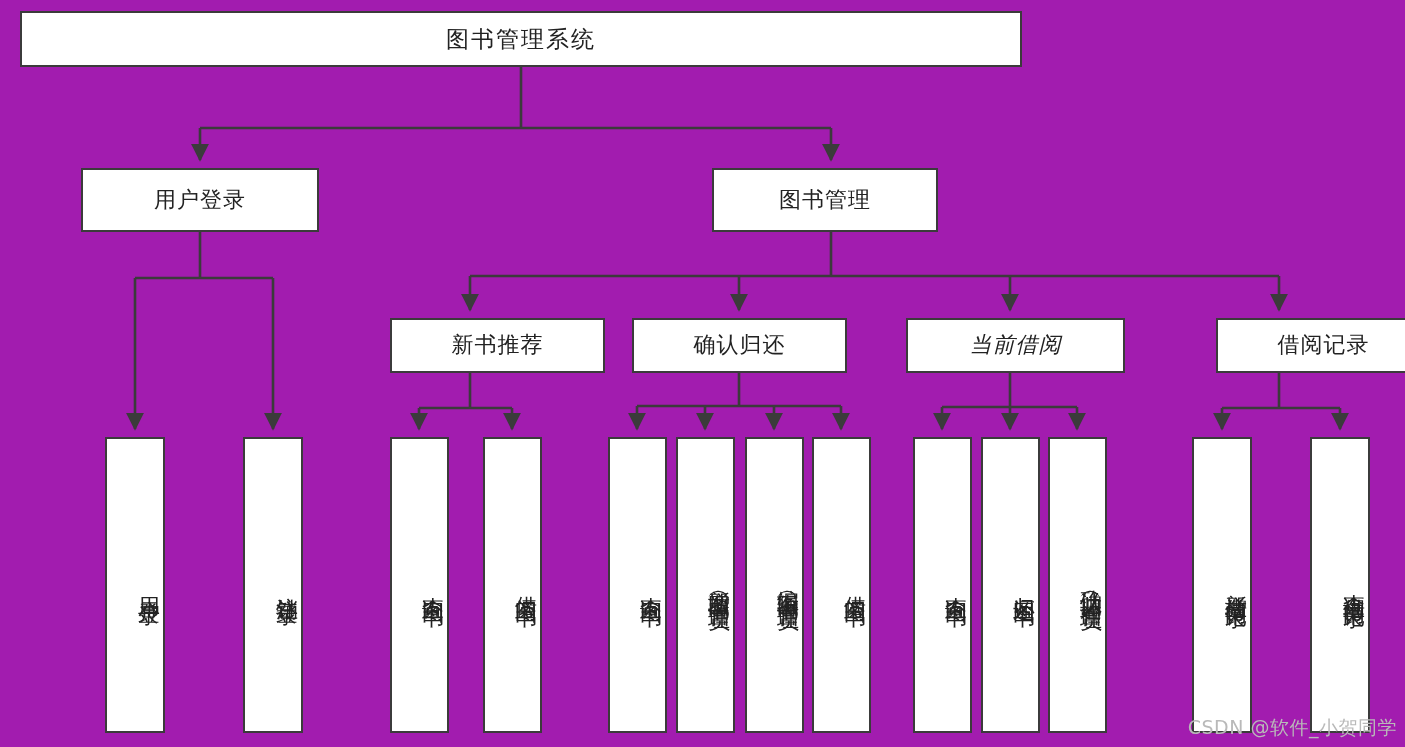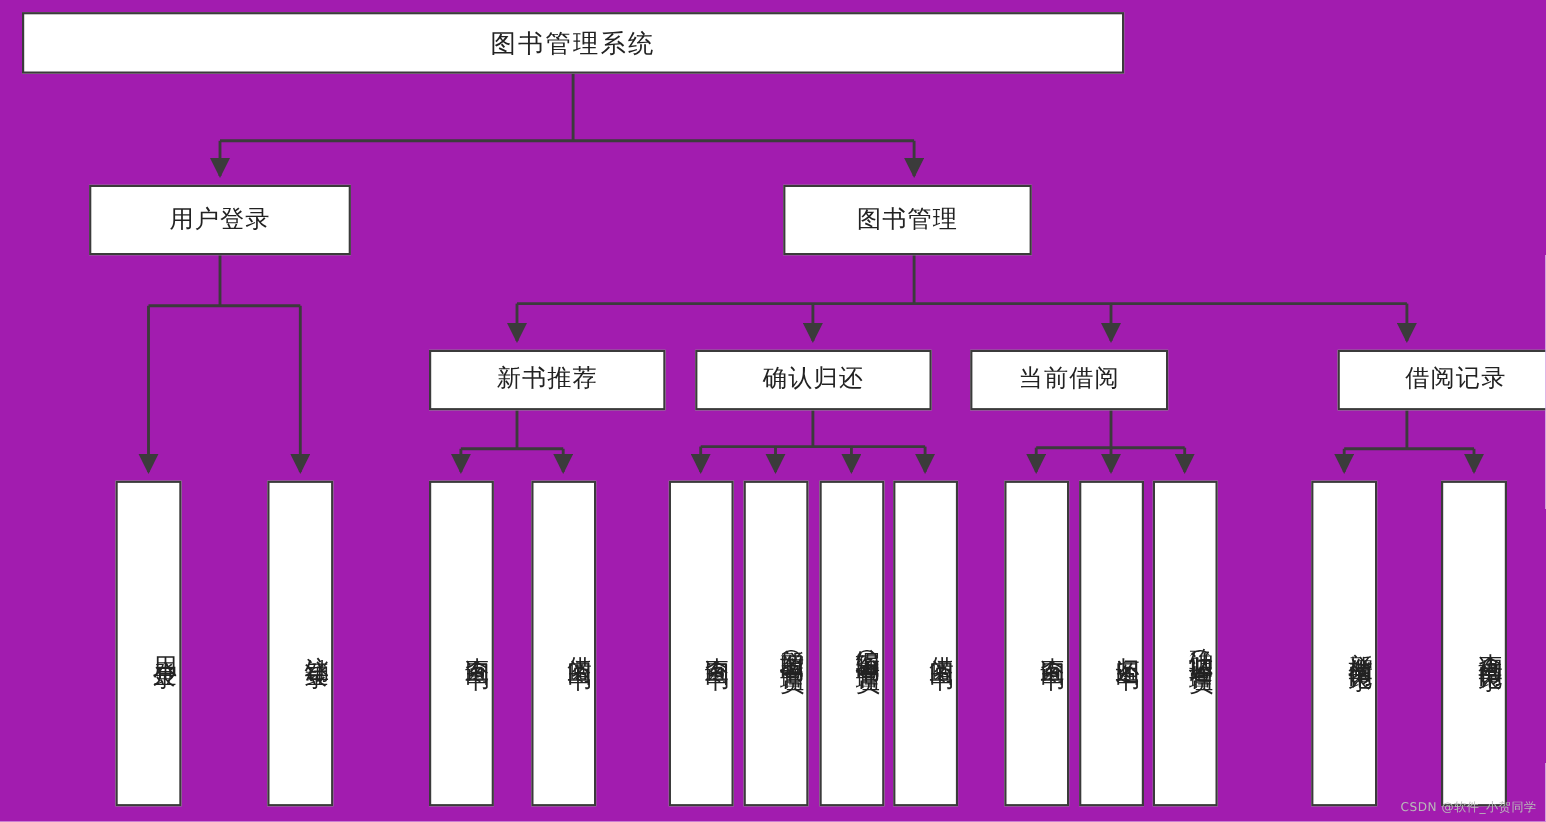--- a/index.html
+++ b/index.html
@@ -59,21 +59,21 @@
     writing-mode: vertical-rl;
     text-orientation: upright;
     letter-spacing: 3px;
     white-space: nowrap;
     display: block;
   }
   #watermark {
     position: absolute;
     right: 8px;
     bottom: 6px;
-    font-size: 11px;
+    font-size: 19px;
     color: #b9b9b9;
     z-index: 5;
     white-space: nowrap;
     letter-spacing: 0.5px;
   }
 </style>
 </head>
 <body>
 
 <div id="canvas">
@@ -140,21 +140,21 @@
   <div class="node node-h" style="left:712px; top:168px; width:226px; height:64px;">
     <span>图书管理</span>
   </div>
 
   <div class="node node-h" style="left:363px; top:318px; width:215px; height:55px;margin-left:27px;">
     <span>新书推荐</span>
   </div>
   <div class="node node-h" style="left:632px; top:318px; width:215px; height:55px;">
     <span>确认归还</span>
   </div>
-  <div class="node node-h" style="left:882px; top:318px; width:180px; height:55px;">
+  <div class="node node-h" style="left:906px; top:318px; width:219px; height:55px;font-style:italic;">
     <span>当前借阅</span>
   </div>
   <div class="node node-h" style="left:1172px; top:318px; width:215px; height:55px;margin-left:44px;">
     <span>借阅记录</span>
   </div>
 
   <div class="node node-v" style="left:105px; top:437px; width:60px; height:296px;">
     <span class="vtext">用户登录</span>
   </div>
   <div class="node node-v" style="left:243px; top:437px; width:60px; height:296px;">

